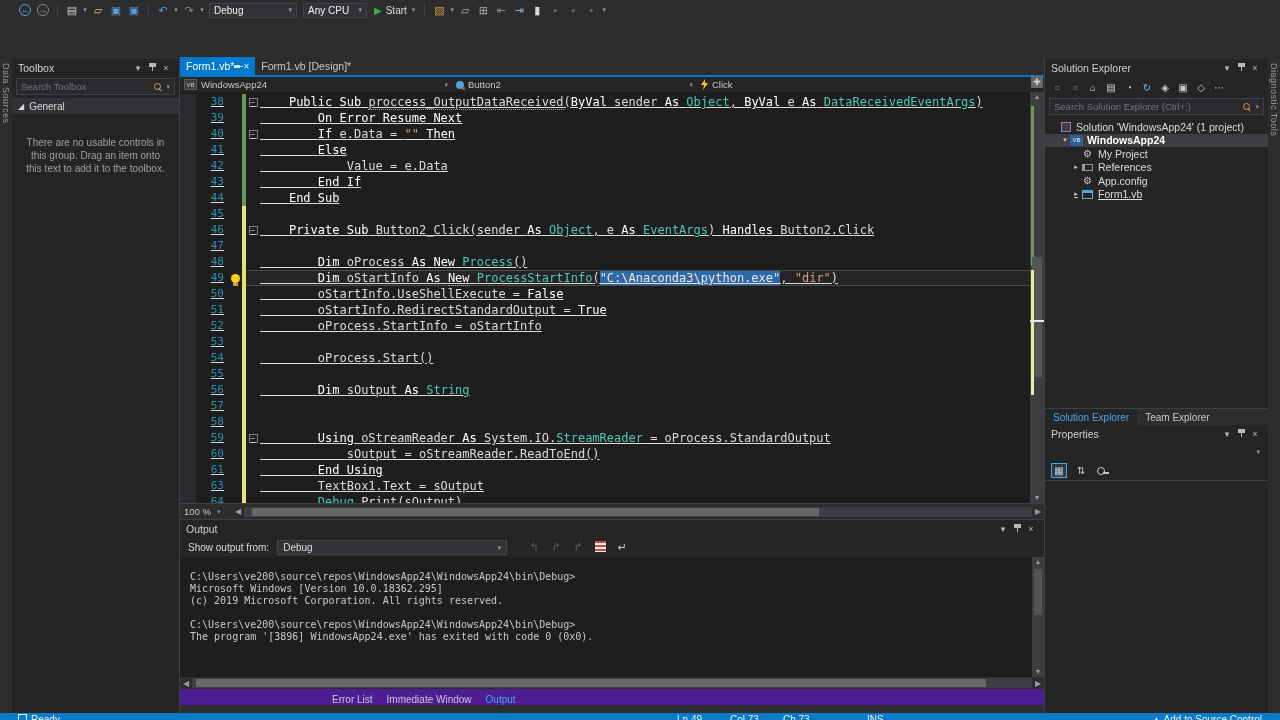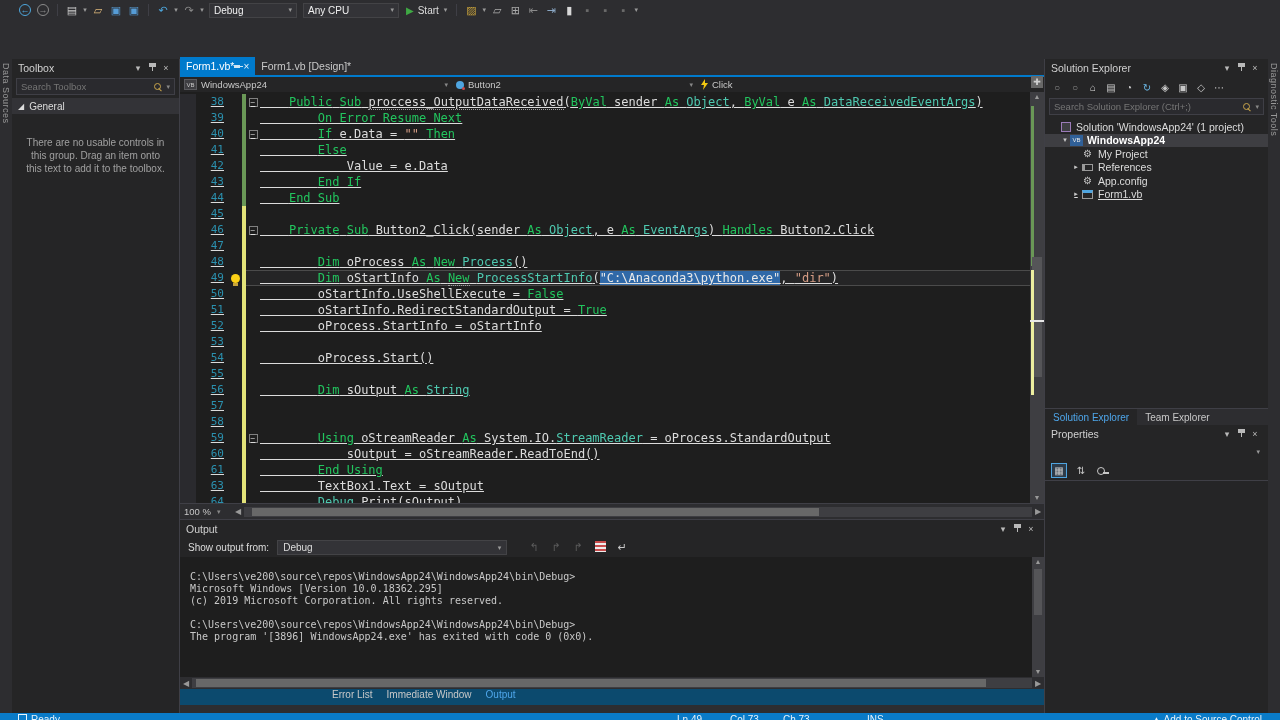--- a/index.html
+++ b/index.html
@@ -72,21 +72,21 @@
   .cl .glyph { width:14px; flex:0 0 auto; display:flex; align-items:center; justify-content:center; }
   .cl .cbar { width:4px; flex:0 0 auto; }
   .cl .cbar.g { background:#6A9857; }
   .cl .cbar.y { background:#E3E379; }
   .cl .fold { width:14px; flex:0 0 auto; display:flex; align-items:center; justify-content:center; }
   .fold-box { width:9px; height:9px; border:1px solid #808080; background:#1E1E1E; color:#C8C8C8; font-size:8px; line-height:7px; text-align:center; }
   .cl .ctext { flex:1; min-width:0; }
   .cl.cur .ctext, .cl.cur .fold { background:#252526; border-top:1px solid #4B4B4B; border-bottom:1px solid #4B4B4B; line-height:14px; }
   .bulb { width:9px; height:9px; border-radius:50%; background:#FCD116; position:relative; }
   .bulb::after { content:""; position:absolute; left:2px; bottom:-3px; width:5px; height:3px; background:#C8A43B; }
-  .tk-kw { color:#22c55e; } .tk-ty { color:#4EC9B0; } .tk-st { color:#D69D85; } .tk-pl { color:#DCDCDC; }
+  .tk-kw { color:#ffffff; } .tk-ty { color:#4EC9B0; } .tk-st { color:#D69D85; } .tk-pl { color:#DCDCDC; }
   .tk-sel { background:#3069A8; color:#E9E9E9; }
   .sq { border-bottom:1px dotted #9E9E9E; }
 
   .vscroll { width:14px; background:#3E3E42; position:relative; flex:0 0 auto; }
   .vs-split { position:absolute; top:-16px; left:1px; width:12px; height:12px; background:#686868; color:#D0D0D0; font-size:9px; text-align:center; line-height:12px; }
   .vs-arrow { position:absolute; left:0; width:14px; height:10px; color:#999; font-size:7px; text-align:center; line-height:10px; }
   .vs-thumb { position:absolute; left:2px; width:10px; background:#555558; }
   .vs-mark-g { position:absolute; left:1px; width:3px; background:#6A9857; }
   .vs-mark-y { position:absolute; left:1px; width:3px; background:#EDEFA0; }
   .vs-caret { position:absolute; left:0; width:14px; height:2px; background:#E8E8E8; }
@@ -103,21 +103,21 @@
   .out-toolbar { height:19px; display:flex; align-items:center; padding:0 8px; font-size:10px; color:#DCDCDC; gap:4px; flex:0 0 auto; }
   .out-combo { width:230px; height:15px; background:#333337; border:1px solid #434346; display:flex; align-items:center; padding:0 5px; font-size:10px; margin-left:4px; }
   .out-combo .cv { flex:1; } .out-combo .ca { font-size:7px; color:#999; }
   .ot-ic { width:18px; text-align:center; font-size:11px; }
   .clear-ic { width:11px; height:11px; background:repeating-linear-gradient(180deg,#C84B4B 0 2px,#EDEDED 2px 4px); }
   .out-body { flex:1; display:flex; min-height:0; }
   .out-content { flex:1; background:#1E1E1E; font-family:"DejaVu Sans Mono","Liberation Mono",monospace; font-size:10px; line-height:12px; color:#C8C8C8; padding:14px 0 0 10px; white-space:pre; overflow:hidden; }
   .out-vscroll { width:12px; background:#3E3E42; position:relative; flex:0 0 auto; }
   .out-hscroll { height:12px; background:#2D2D30; display:flex; align-items:center; flex:0 0 auto; }
 
-  .bottom-tabs { height:16px; display:flex; align-items:flex-start; padding-left:152px; gap:14px; font-size:10px; color:#C8C8C8; flex:0 0 auto; background:#0c4a6e; }
+  .bottom-tabs { height:16px; display:flex; align-items:flex-end; padding-left:152px; gap:14px; font-size:10px; color:#C8C8C8; flex:0 0 auto; background:#4c1d95; }
   .bottom-tabs .bt.active { color:#4EA6EA; }
   .bottom-gap { height:8px; flex:0 0 auto; }
 
   
   .right-col { width:224px; background:#252526; border-left:1px solid #3F3F46; display:flex; flex-direction:column; flex:0 0 auto; }
   .se-toolbar { height:20px; display:flex; align-items:center; padding:0 4px; gap:2px; flex:0 0 auto; }
   .se-ic { width:16px; text-align:center; font-size:10px; color:#C8C8C8; }
   .tree { flex:1; font-size:10.5px; padding-top:2px; overflow:hidden; }
   .trow { height:13.5px; display:flex; align-items:center; }
   .trow.selected { background:#3E3E42; }
@@ -170,21 +170,21 @@
       <span class="tb-icon" style="color: rgb(86, 156, 214);">▣</span>
       <span class="tb-sep"></span>
       <span class="tb-icon" style="color: rgb(77, 166, 220);">↶</span>
       <span class="tb-dd">▾</span>
       <span class="tb-icon" style="color: rgb(138, 138, 138);">↷</span>
       <span class="tb-dd">▾</span>
       <div class="tb-combo" style="width: 88px;">
         <span class="cv">Debug</span>
         <span class="ca">▾</span>
       </div>
-      <div class="tb-combo" style="width: 96px;">
+      <div class="tb-combo" style="width: 64px;">
         <span class="cv">Any CPU</span>
         <span class="ca">▾</span>
       </div>
       <div class="tb-start">
         <span class="play">▶</span>
         <span>Start</span>
         <span class="ca">▾</span>
       </div>
       <span class="tb-sep"></span>
       <span class="tb-icon" style="color: rgb(201, 163, 59);">▨</span>

